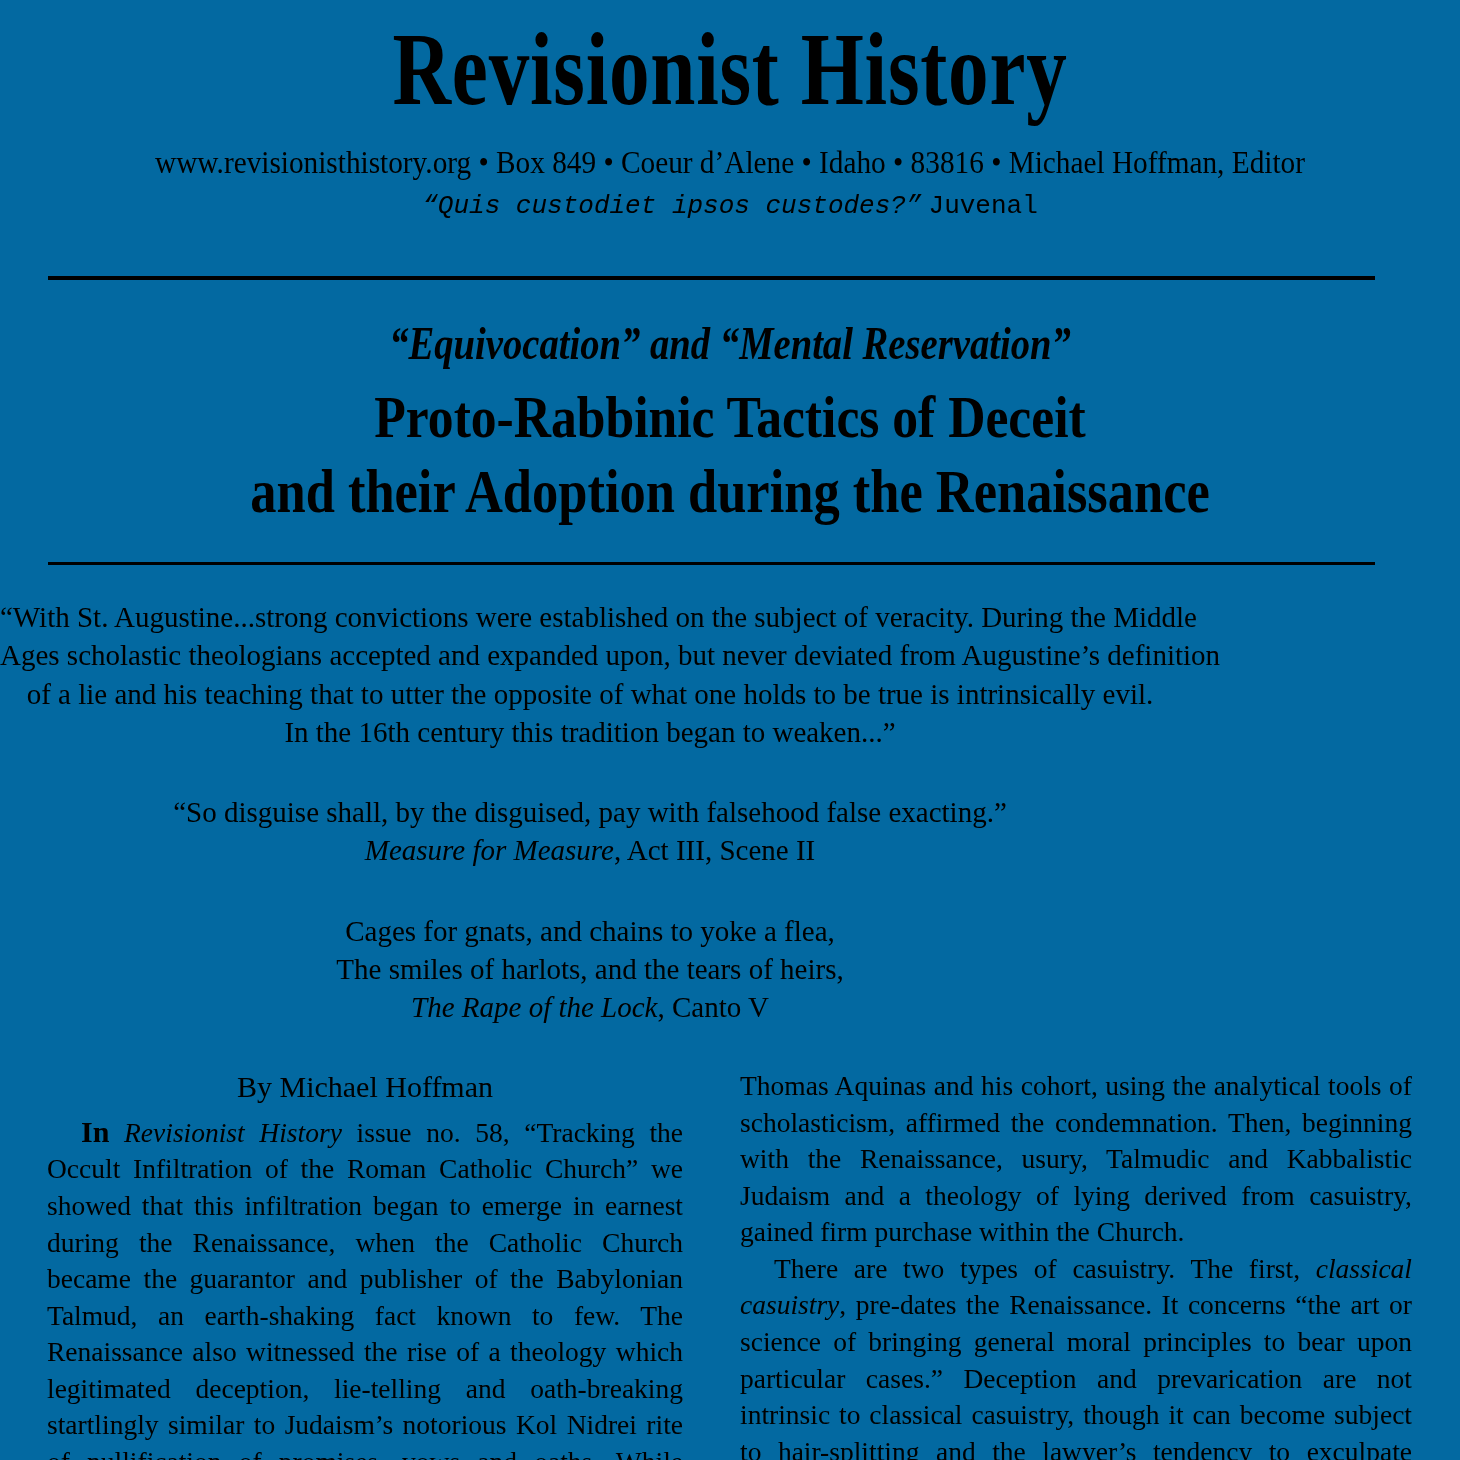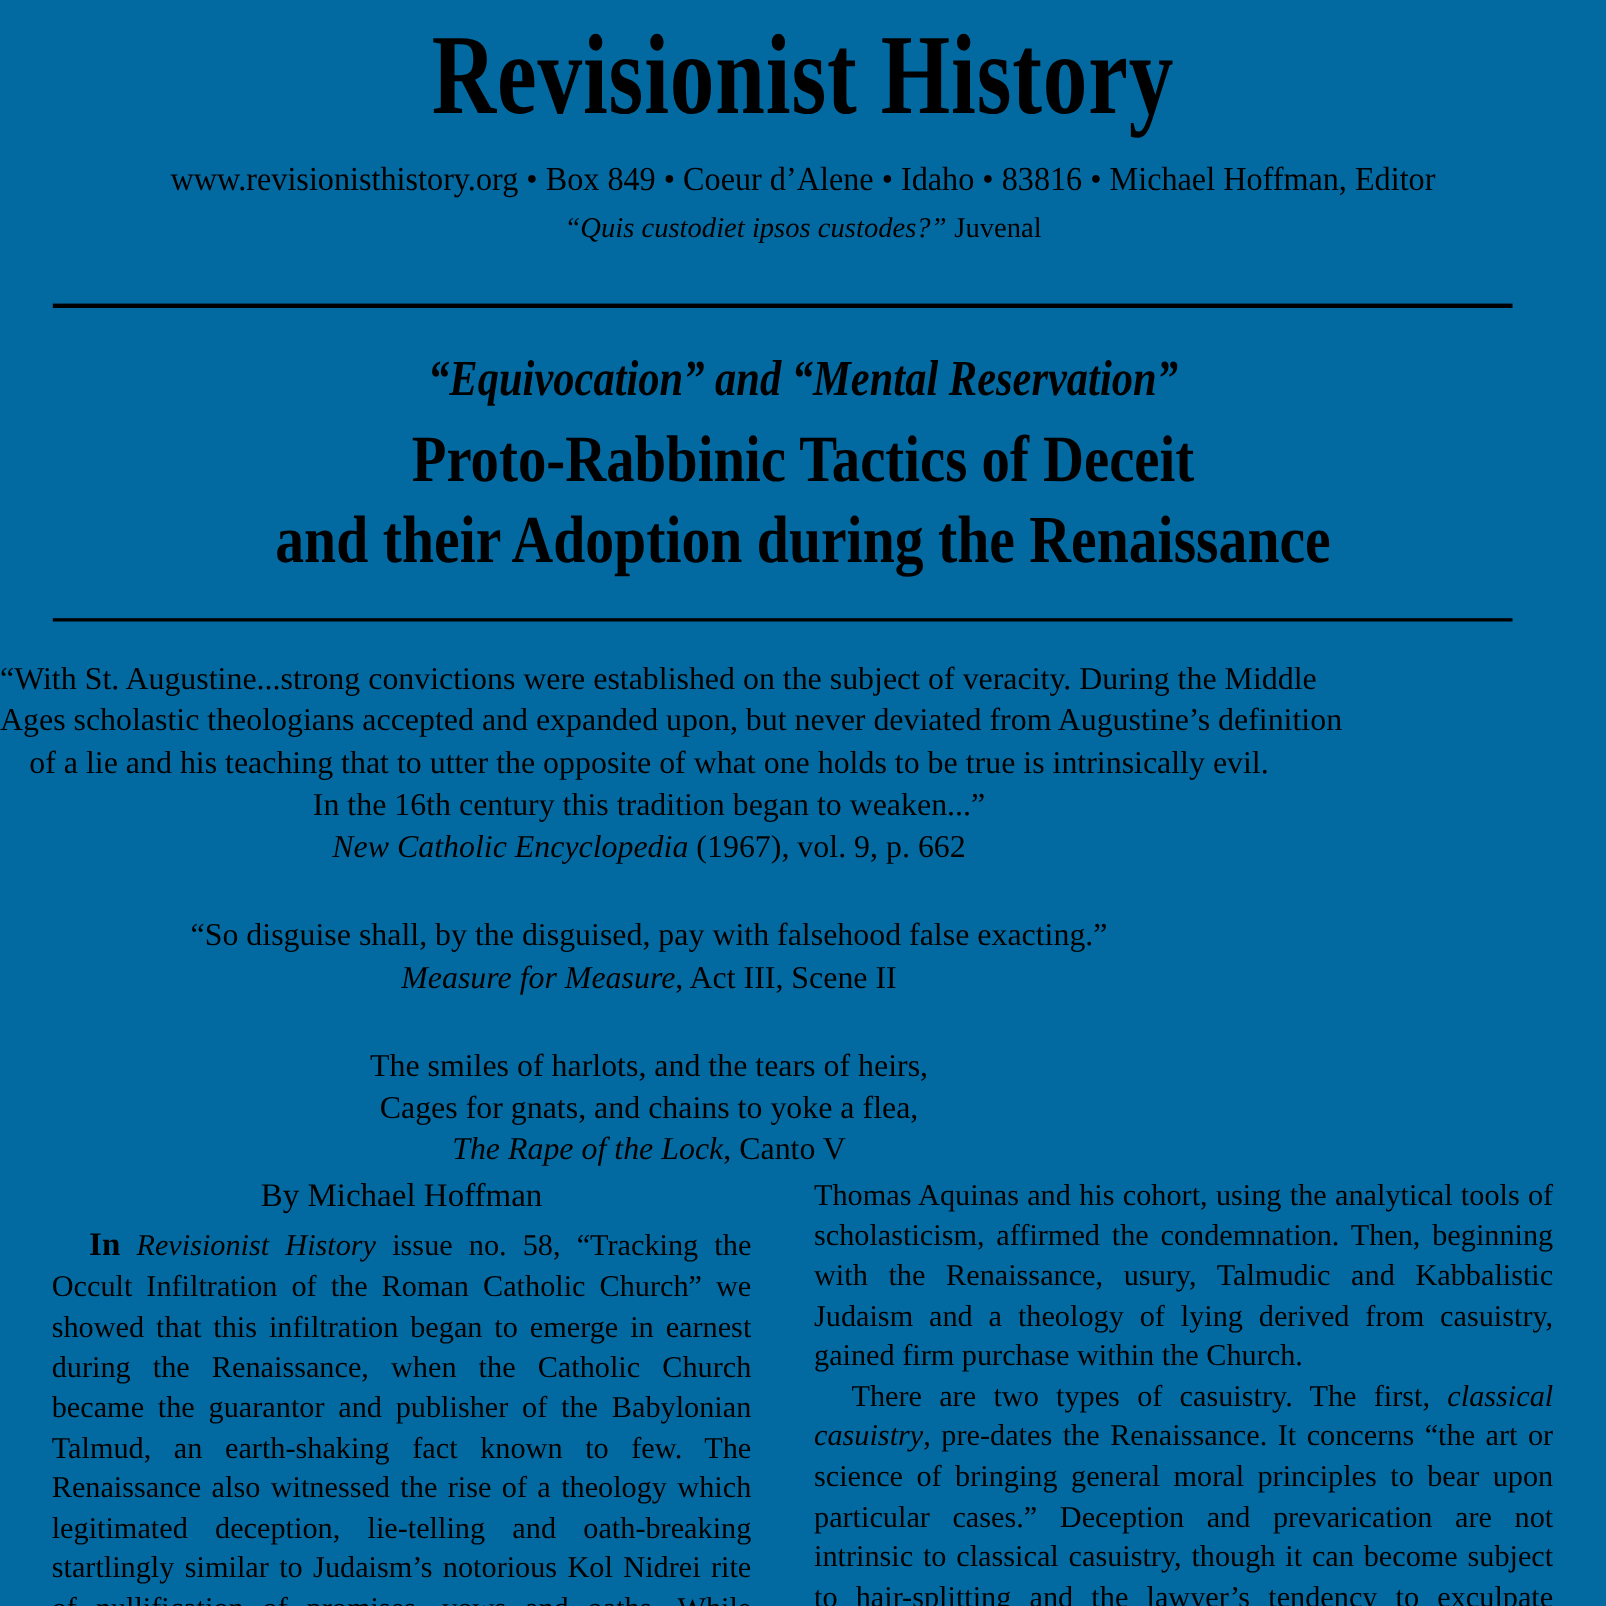--- a/index.html
+++ b/index.html
@@ -37,20 +37,21 @@
     line-height: 1.2;
     margin-top: 22px;
     white-space: nowrap;
     transform: scaleX(0.96);
   }
   .masthead-motto {
     font-size: 26px;
     line-height: 1.2;
     margin-top: 9px;
     white-space: nowrap;
+    font-family: Liberation Mono, monospace;
   }
   .masthead-motto .latin {
     font-style: italic;
   }
   .masthead-motto .author {
     font-style: normal;
     padding-left: 7px;
   }
 
   
@@ -188,35 +189,34 @@
 
   <div class="rule-thin rule-2"></div>
 
   <div class="epigraphs">
 
     <div class="epi-block">
       <div class="epi-line">“With St. Augustine...strong convictions were established on the subject of veracity. During the Middle</div>
       <div class="epi-line">Ages scholastic theologians accepted and expanded upon, but never deviated from Augustine’s definition</div>
       <div class="epi-line">of a lie and his teaching that to utter the opposite of what one holds to be true is intrinsically evil.</div>
       <div class="epi-line">In the 16th century this tradition began to weaken...”</div>
-      <div class="epi-cite"><span class="it">New Catholic Encyclopedia</span><span> (1967), vol.  9, p. 662</span></div>
     </div>
 
     <div class="gap-a"></div>
 
     <div class="epi-block">
       <div class="epi-line">“So disguise shall, by the disguised, pay with falsehood false exacting.”</div>
       <div class="epi-cite"><span class="it">Measure for Measure</span><span>, Act III, Scene II</span></div>
     </div>
 
     <div class="gap-b"></div>
 
     <div class="epi-block">
+      <div class="epi-line">Cages for gnats, and chains to yoke a flea,</div>
       <div class="epi-line">The smiles of harlots, and the tears of heirs,</div>
-      <div class="epi-line">Cages for gnats, and chains to yoke a flea,</div>
       <div class="epi-cite"><span class="it">The Rape of the Lock</span><span>, Canto V</span></div>
     </div>
 
   </div>
 
   <div class="columns">
 
     <div class="col col-left">
       <div class="byline">By Michael Hoffman</div>
       <p class="body-p first-indent"><span class="lead">In</span> <span class="it">Revisionist History</span><span> issue no. 58, “Tracking the Occult Infiltration of the Roman Catholic Church” we showed that this infiltration began to emerge in earnest during the Renaissance, when the Catholic Church became the guarantor and publisher of the Babylonian Talmud, an earth-shaking fact known to few. The Renaissance also witnessed the rise of a theology which legitimated deception, lie-telling and oath-breaking startlingly similar to Judaism’s notorious Kol Nidrei rite of nullification of promises, vows and oaths. While officially condemned in 1697, the sanction for lying and deceit continues to form a powerful underground current that Catholicism has never been able to shake, particularly among the Vatican bureaucracy known as</span></p>

